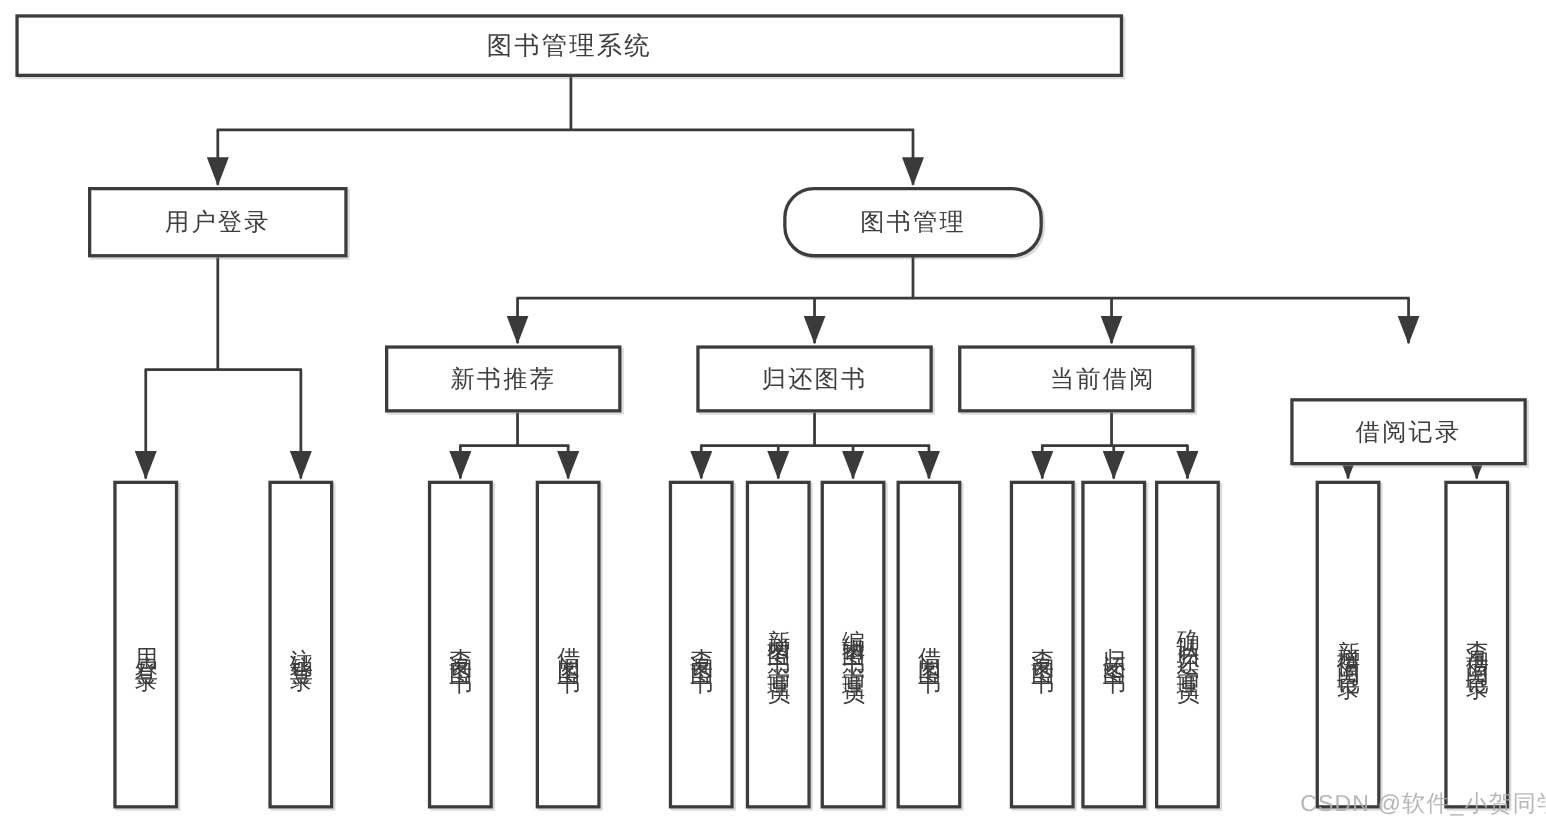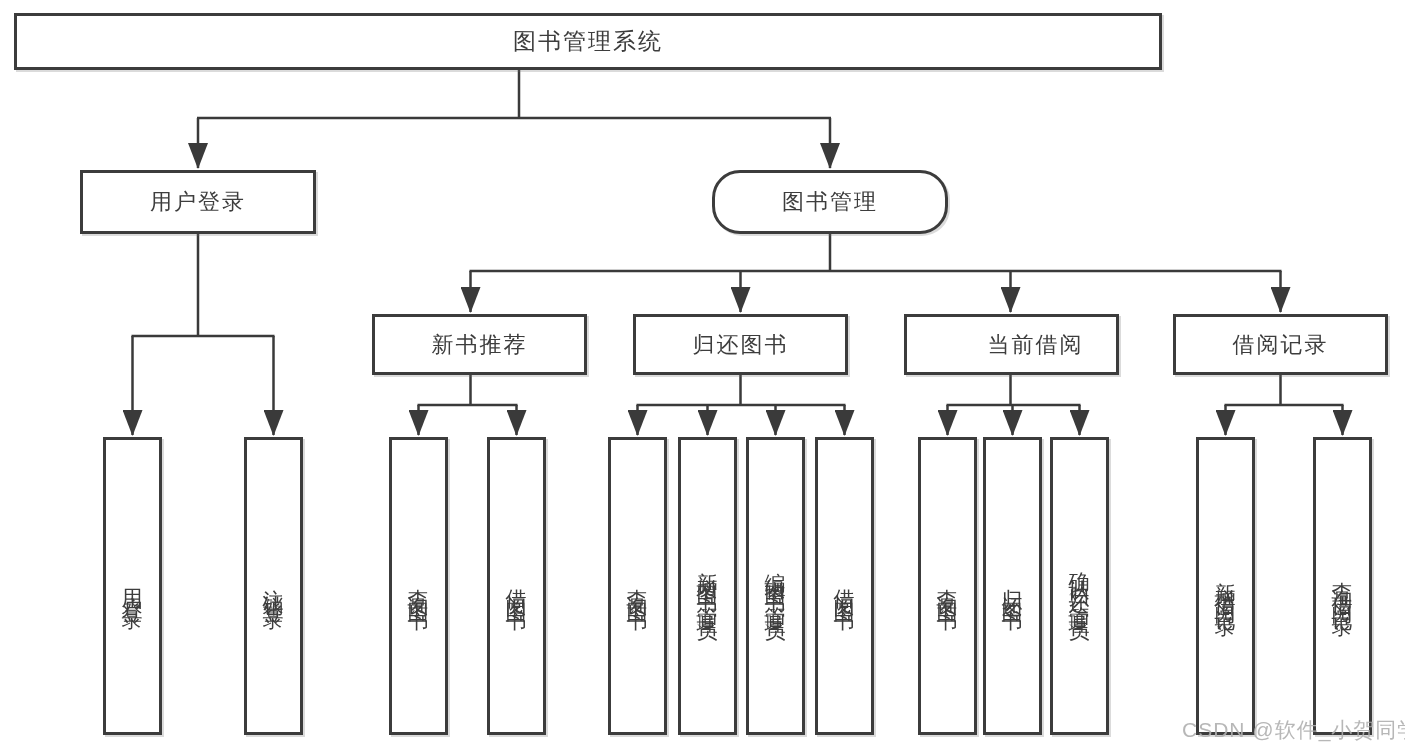--- a/index.html
+++ b/index.html
@@ -32,21 +32,21 @@
     color: #3d3d3d;
     box-shadow: 2px 2px 0 rgba(110,110,110,0.25);
   }
   .node.h {
     font-size: 22px;
     letter-spacing: 2px;
     white-space: nowrap;
   }
   .node.root {
     left: 14px; top: 13px;
-    width: 1148px; height: 57px;
+    width: 1007px; height: 57px;
     font-size: 23px;
   }
   .node.lvl2 {
     top: 170px; width: 236px; height: 64px;
   }
   .node.lvl3 {
     top: 314px; width: 215px; height: 61px;
   }
   .node.leaf {
     top: 437px; width: 59px; height: 298px;
@@ -133,24 +133,24 @@
 
     <line class="arrow" x1="1225.5" y1="405" x2="1225.5" y2="435" marker-end="url(#ah)"></line>
     <line class="arrow" x1="1342.5" y1="405" x2="1342.5" y2="435" marker-end="url(#ah)"></line>
   </svg>
 
   <div class="node root h">图书管理系统</div>
 
   <div class="node lvl2 h" style="left:80px;">用户登录</div>
   <div class="node lvl2 h" style="left:712px;border-radius:28px;">图书管理</div>
 
-  <div class="node lvl3 h" style="left:372px;">新书推荐</div>
+  <div class="node lvl3 h" style="left:350px;">新书推荐</div>
   <div class="node lvl3 h" style="left:633px;">归还图书</div>
-  <div class="node lvl3 h" style="left:904px;padding-left:48px;">当前借阅</div>
-  <div class="node lvl3 h" style="left:1173px;">借阅记录</div>
+  <div class="node lvl3 h" style="left:871px;padding-left:48px;">当前借阅</div>
+  <div class="node lvl3 h" style="left:1173px;margin-top:48px;">借阅记录</div>
 
   <div class="node leaf" style="left:103px;">
     <span>用户登录</span>
   </div>
   <div class="node leaf" style="left:244px;">
     <span>注销登录</span>
   </div>
 
   <div class="node leaf" style="left:389px;">
     <span>查询图书</span>

